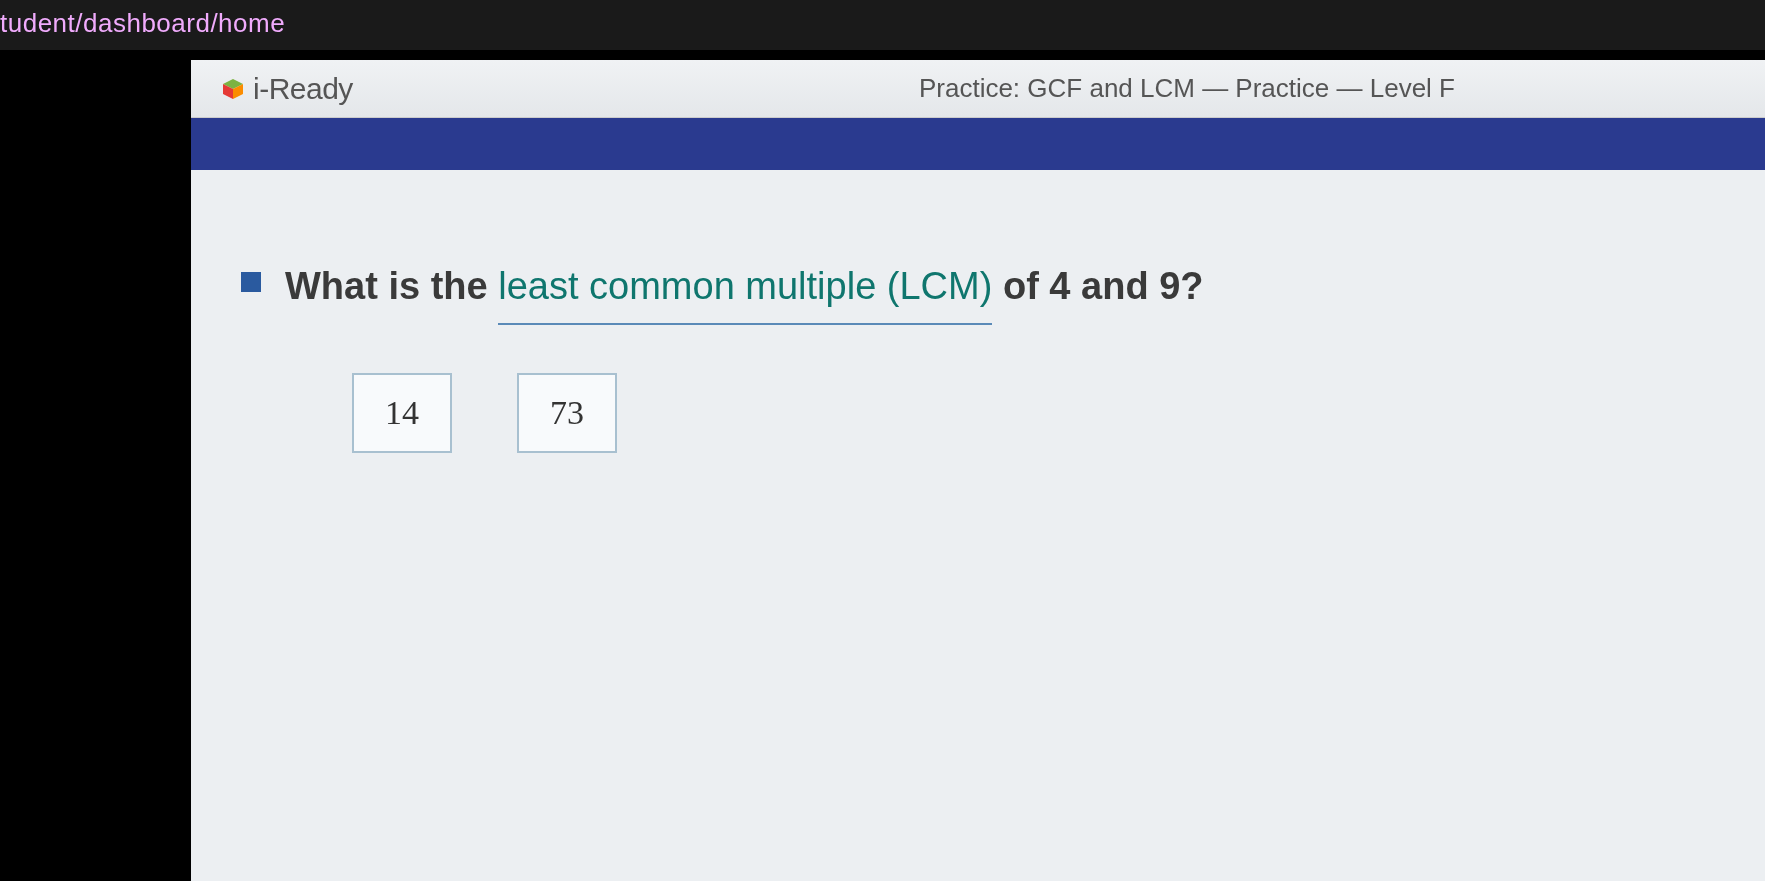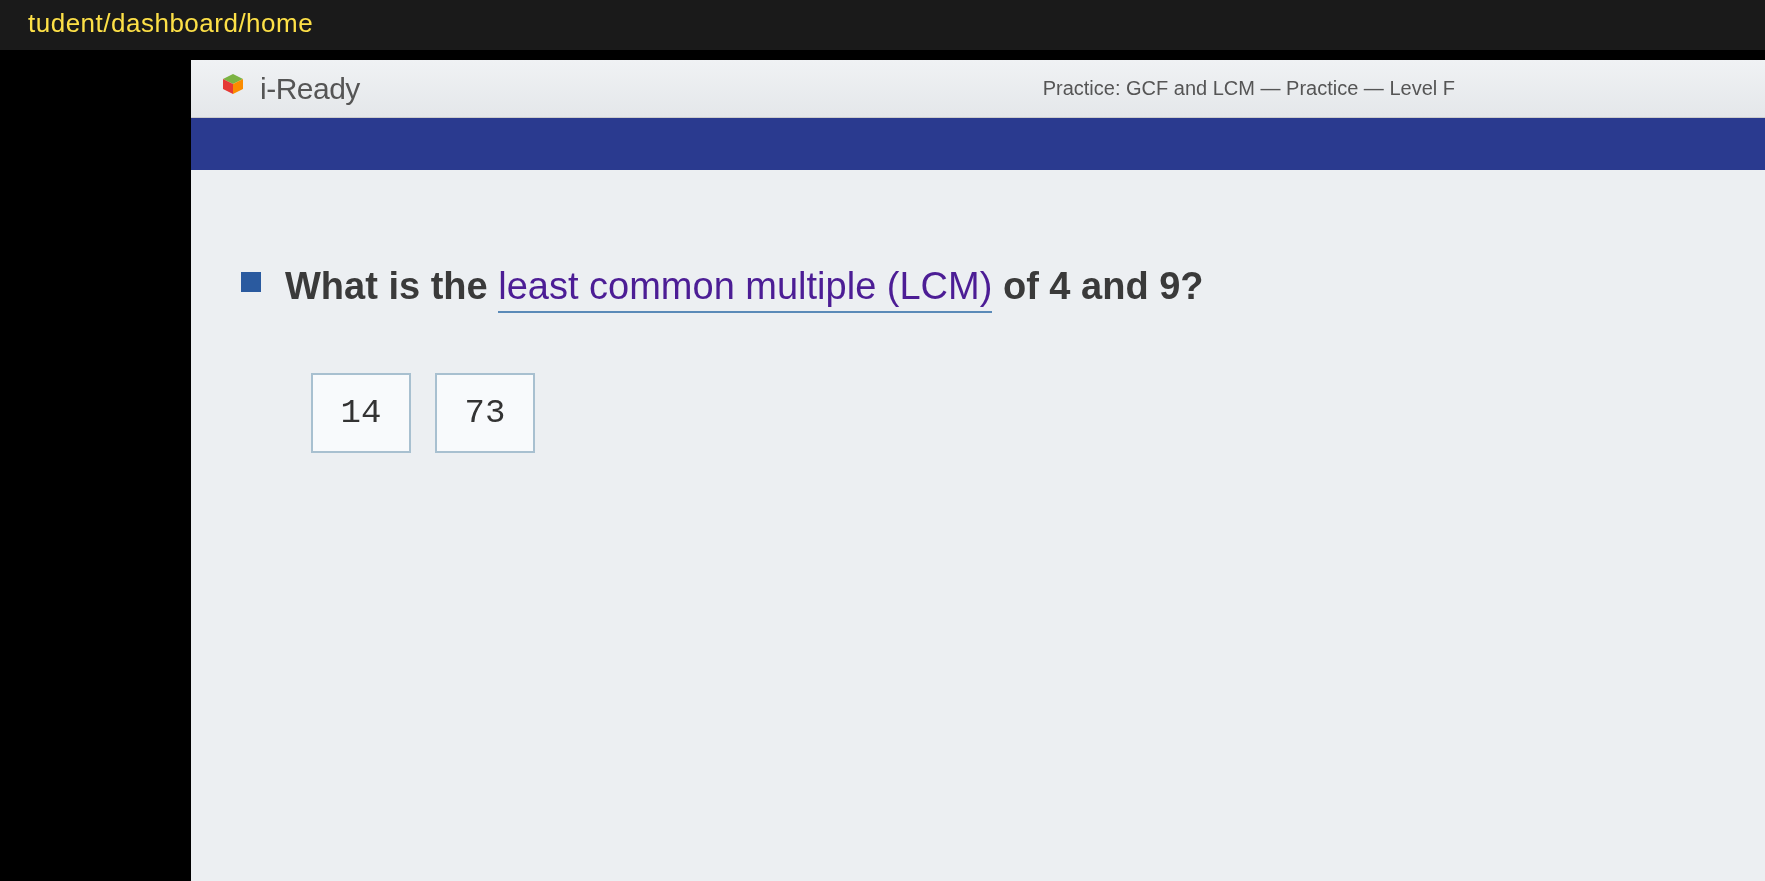--- a/index.html
+++ b/index.html
@@ -18,23 +18,22 @@
     
     .browser-chrome {
       background: #1a1a1a;
       color: #888;
       padding: 8px 0 8px 0;
       font-size: 26px;
       height: 50px;
     }
     
     .url-text {
-      color: #fde047;
+      color: #f0abfc;
       letter-spacing: 0.5px;
-      margin-left: 28px;
     }
     
     .app-container {
       position: absolute;
       left: 191px;
       top: 60px;
       right: 0;
       bottom: 0;
       background: #e8ebee;
     }
@@ -43,40 +42,40 @@
       background: linear-gradient(to bottom, #f0f2f4, #e4e7ea);
       height: 58px;
       display: flex;
       align-items: center;
       padding: 0 30px;
       border-bottom: 1px solid #ccc;
     }
     
     .logo-group {
       display: flex;
-      align-items: flex-start;
-      gap: 15px;
+      align-items: center;
+      gap: 8px;
     }
     
     .cube-icon {
       width: 24px;
       height: 24px;
     }
     
     .logo-text {
       font-size: 30px;
       color: #555;
       font-weight: 400;
       letter-spacing: -0.5px;
     }
     
     .header-title {
       margin-left: auto;
       margin-right: 280px;
-      font-size: 20px;
+      font-size: 26px;
       color: #555;
     }
     
     .blue-bar {
       height: 52px;
       background: #2a3a8f;
     }
     
     .content-area {
       background: #eceff2;
@@ -99,45 +98,46 @@
     }
     
     .question-text {
       font-size: 38px;
       color: #3a3a3a;
       font-weight: 600;
       line-height: 1.4;
     }
     
     .term-link {
-      color: #4c1d95;
+      color: #0f766e;
       font-weight: 500;
       border-bottom: 2px solid #5a8ab8;
-      padding-bottom: 4px;
+      padding-bottom: 16px;
     }
     
     .answer-row {
       display: flex;
       gap: 24px;
       margin-top: 60px;
       margin-left: 70px;
     }
     
     .answer-box {
       width: 100px;
       height: 80px;
       background: #f8fafc;
       border: 2px solid #a8c0d0;
       display: flex;
       align-items: center;
       justify-content: center;
       font-size: 34px;
       color: #333;
-      font-family: Liberation Mono, monospace;
+      font-family: Liberation Serif, serif;
       cursor: pointer;
+      margin-left: 41px;
     }
   </style>
 </head>
 <body>
 
 <div class="browser-chrome">
   <span class="url-text">tudent/dashboard/home</span>
 </div>
 
 <div class="app-container">

